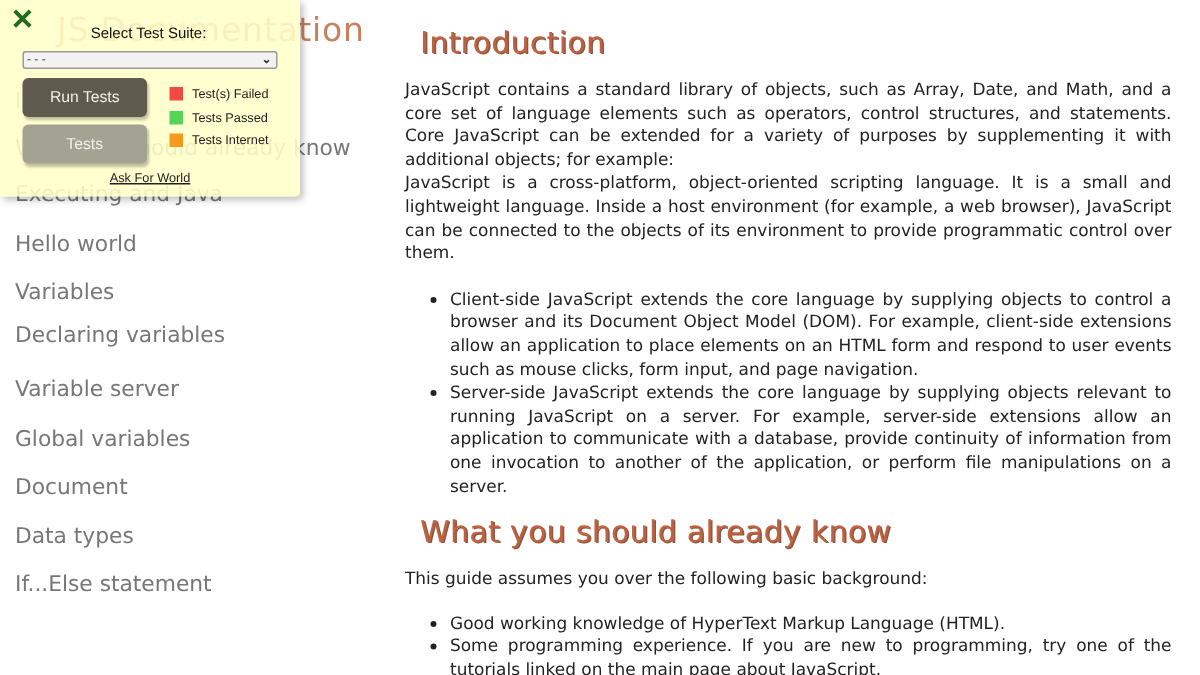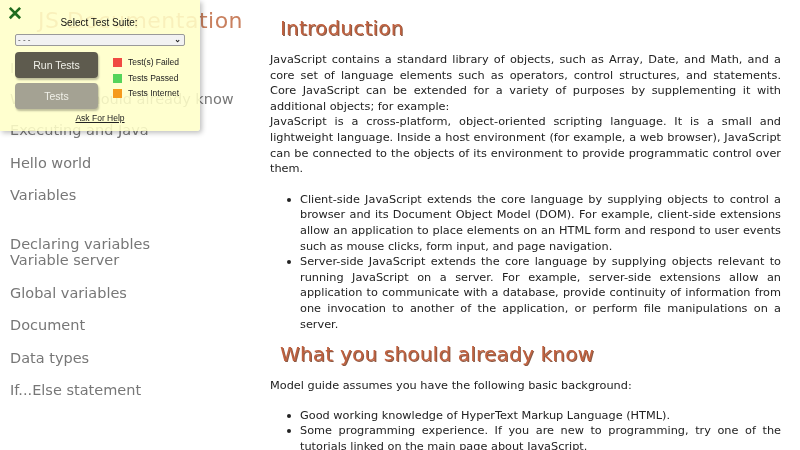--- a/index.html
+++ b/index.html
@@ -35,41 +35,41 @@
 </head>
 <body>
 
 <nav class="sidebar">
   <div class="sidebar-title">JS Documentation</div>
   <div class="nav-item" style="top:60px">Introduction</div>
   <div class="nav-item" style="top:91px">What you should already know</div>
   <div class="nav-item" style="top:122px">Executing and Java</div>
   <div class="nav-item" style="top:155px">Hello world</div>
   <div class="nav-item" style="top:187px">Variables</div>
-  <div class="nav-item" style="top:236px">Declaring variables</div>
+  <div class="nav-item" style="top:216px">Declaring variables</div>
   <div class="nav-item" style="top:252px">Variable server</div>
   <div class="nav-item" style="top:285px">Global variables</div>
   <div class="nav-item" style="top:317px">Document</div>
   <div class="nav-item" style="top:350px">Data types</div>
   <div class="nav-item" style="top:382px">If...Else statement</div>
 </nav>
 
 <main class="main">
   <section>
     <h2 class="section-heading" style="margin-top:16px; margin-bottom:12px;">Introduction</h2>
     <p class="para">JavaScript contains a standard library of objects, such as Array, Date, and Math, and a core set of language elements such as operators, control structures, and statements. Core JavaScript can be extended for a variety of purposes by supplementing it with additional objects; for example:</p>
     <p class="para">JavaScript is a cross-platform, object-oriented scripting language. It is a small and lightweight language. Inside a host environment (for example, a web browser), JavaScript can be connected to the objects of its environment to provide programmatic control over them.</p>
     <ul class="bullets" style="margin-top:15px;">
       <li>Client-side JavaScript extends the core language by supplying objects to control a browser and its Document Object Model (DOM). For example, client-side extensions allow an application to place elements on an HTML form and respond to user events such as mouse clicks, form input, and page navigation.</li>
       <li>Server-side JavaScript extends the core language by supplying objects relevant to running JavaScript on a server. For example, server-side extensions allow an application to communicate with a database, provide continuity of information from one invocation to another of the application, or perform file manipulations on a server.</li>
     </ul>
   </section>
   <section>
     <h2 class="section-heading" style="margin-top:10px; margin-bottom:12px;">What you should already know</h2>
-    <p class="para">Model guide assumes you have the following basic background:</p>
+    <p class="para">This guide assumes you over the following basic background:</p>
     <ul class="bullets" style="margin-top:14px;">
       <li>Good working knowledge of HyperText Markup Language (HTML).</li>
       <li>Some programming experience. If you are new to programming, try one of the tutorials linked on the main page about JavaScript.</li>
     </ul>
   </section>
 
 </main>
 
 <div class="test-panel">
   <div class="close-x">✕</div>
@@ -84,14 +84,14 @@
   <div class="legend-row" style="top:57px">
     <span class="legend-swatch" style="background:#f04a42"></span><span>Test(s) Failed</span>
   </div>
   <div class="legend-row" style="top:73px">
     <span class="legend-swatch" style="background:#55d45a"></span><span>Tests Passed</span>
   </div>
   <div class="legend-row" style="top:88px">
     <span class="legend-swatch" style="background:#f59a1c"></span><span>Tests Internet</span>
   </div>
 
-  <div class="help-link">Ask For Help</div>
+  <div class="help-link">Ask For World</div>
 </div>
 
 </body></html>

